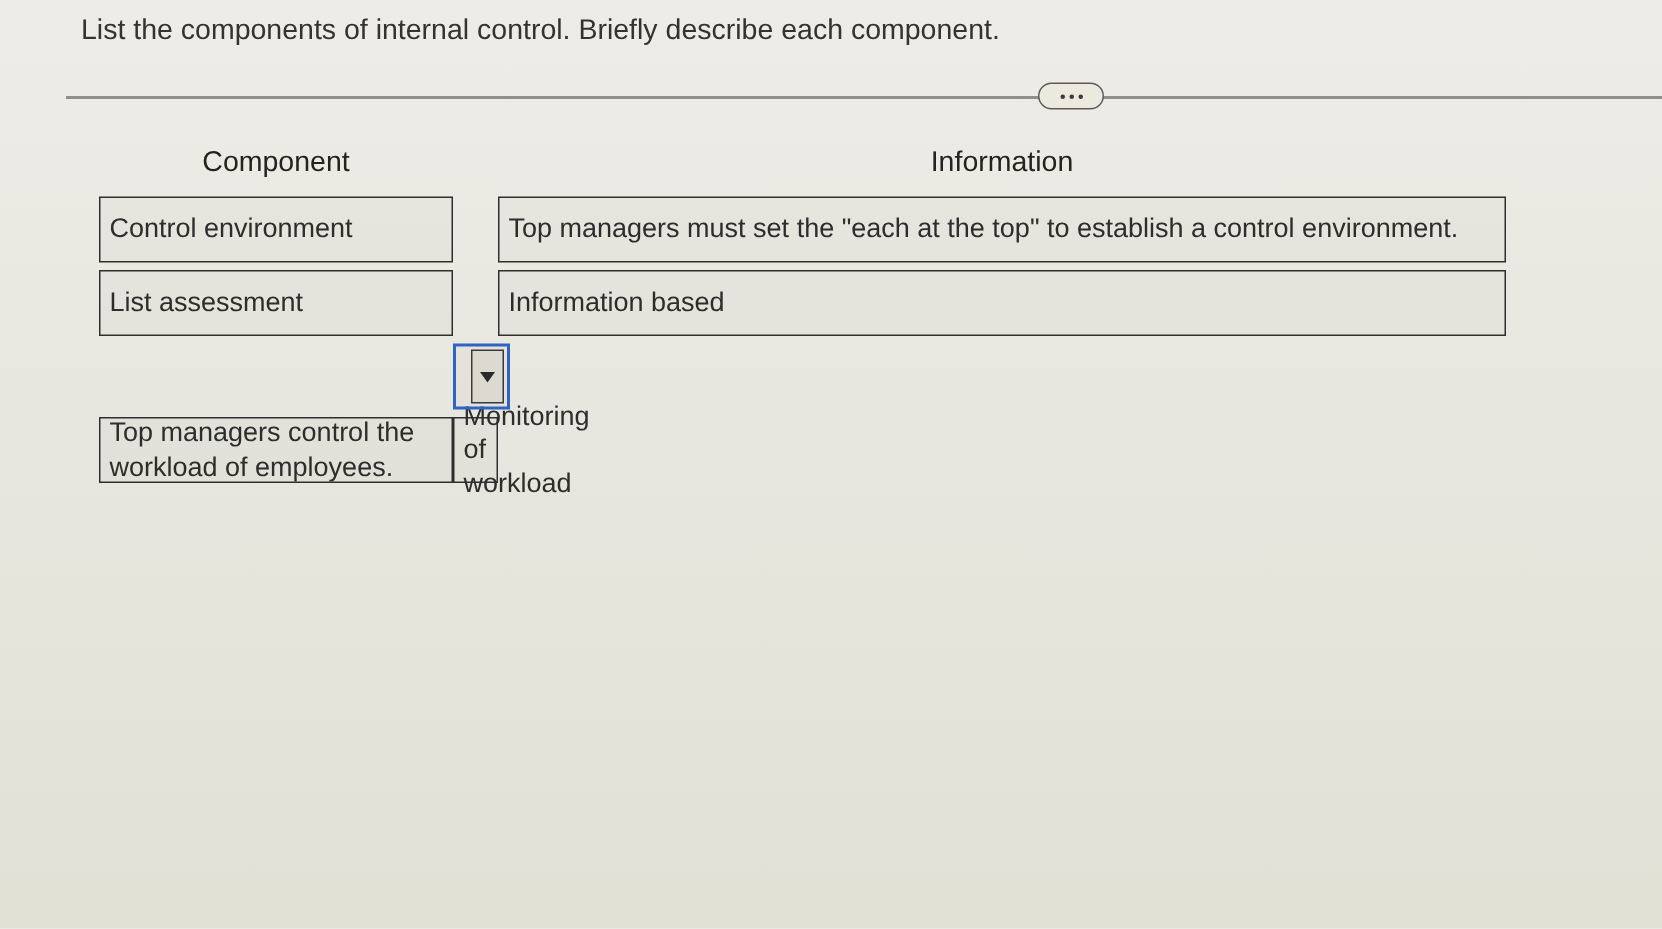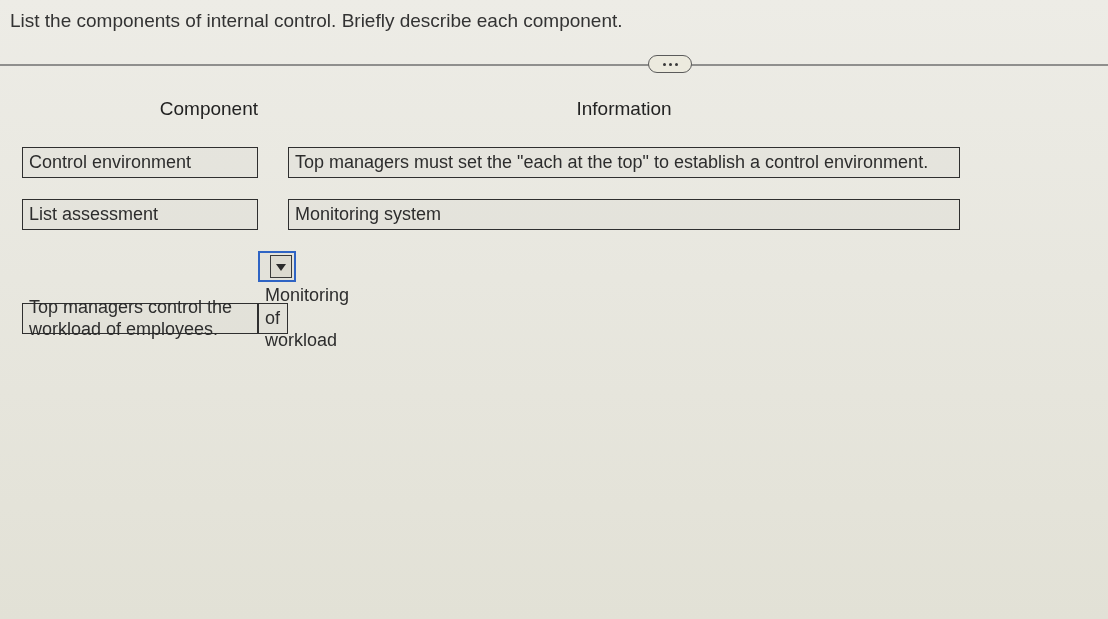--- a/index.html
+++ b/index.html
@@ -8,20 +8,21 @@
     width: 1108px; height: 619px;
     font-family: Arial, Helvetica, sans-serif;
     background: linear-gradient(180deg, #edece6 0%, #e8e7df 45%, #e2e1d6 100%);
     color: #2b2b2b;
     overflow: hidden;
   }
   .page {
     width: 1108px;
     height: 619px;
     position: relative;
+    padding-left: 44px;
   }
   .prompt {
     padding: 10px 12px 18px 10px;
     font-size: 19px;
     color: #333;
   }
   .sep-wrap {
     position: relative;
     height: 20px;
     margin: 4px 0 24px 0;
@@ -59,34 +60,33 @@
     row-gap: 5px;
     padding-left: 22px;
     font-size: 18px;
   }
   .hdr {
     font-size: 19px;
     color: #232323;
     padding: 0 0 6px 0;
     text-align: center;
   }
-  .hdr-comp { grid-column: 1; text-align: right; }
+  .hdr-comp { grid-column: 1; }
   .hdr-gap  { grid-column: 2; }
   .hdr-desc { grid-column: 3; }
 
   .cell {
     border: 1.5px solid #2f2f2f;
     background: rgba(0,0,0,0.02);
     padding: 3px 6px 4px 6px;
     line-height: 1.25;
     color: #2d2d2d;
-    height: 31px;
+    height: 44px;
     display: flex;
     align-items: center;
-    margin-top: 16px;
   }
   .gap {  }
 
   .desc-cell {
     position: relative;
   }
   .desc-cell.selected {
     border: 2px solid #2f64c4;
     padding-right: 28px;
   }
@@ -125,21 +125,21 @@
 
     <div class="cell">Control environment</div>
     <div class="gap"></div>
     <div class="cell desc-cell">
       <span>Top managers must set the "each at the top" to establish a control environment.</span>
     </div>
 
     <div class="cell">List assessment</div>
     <div class="gap"></div>
 
-    <div class="cell">Monitoring system</div>
+    <div class="cell">Information based</div>
     <div class="gap"></div>
     <div class="cell desc-cell selected">
       <div class="dd-btn">
         <svg viewBox="0 0 10 10">
           <polygon points="0,2 10,2 5,9" fill="#2a2a2a"></polygon>
         </svg>
       </div>
     </div>
 
     <div class="gap"></div>

